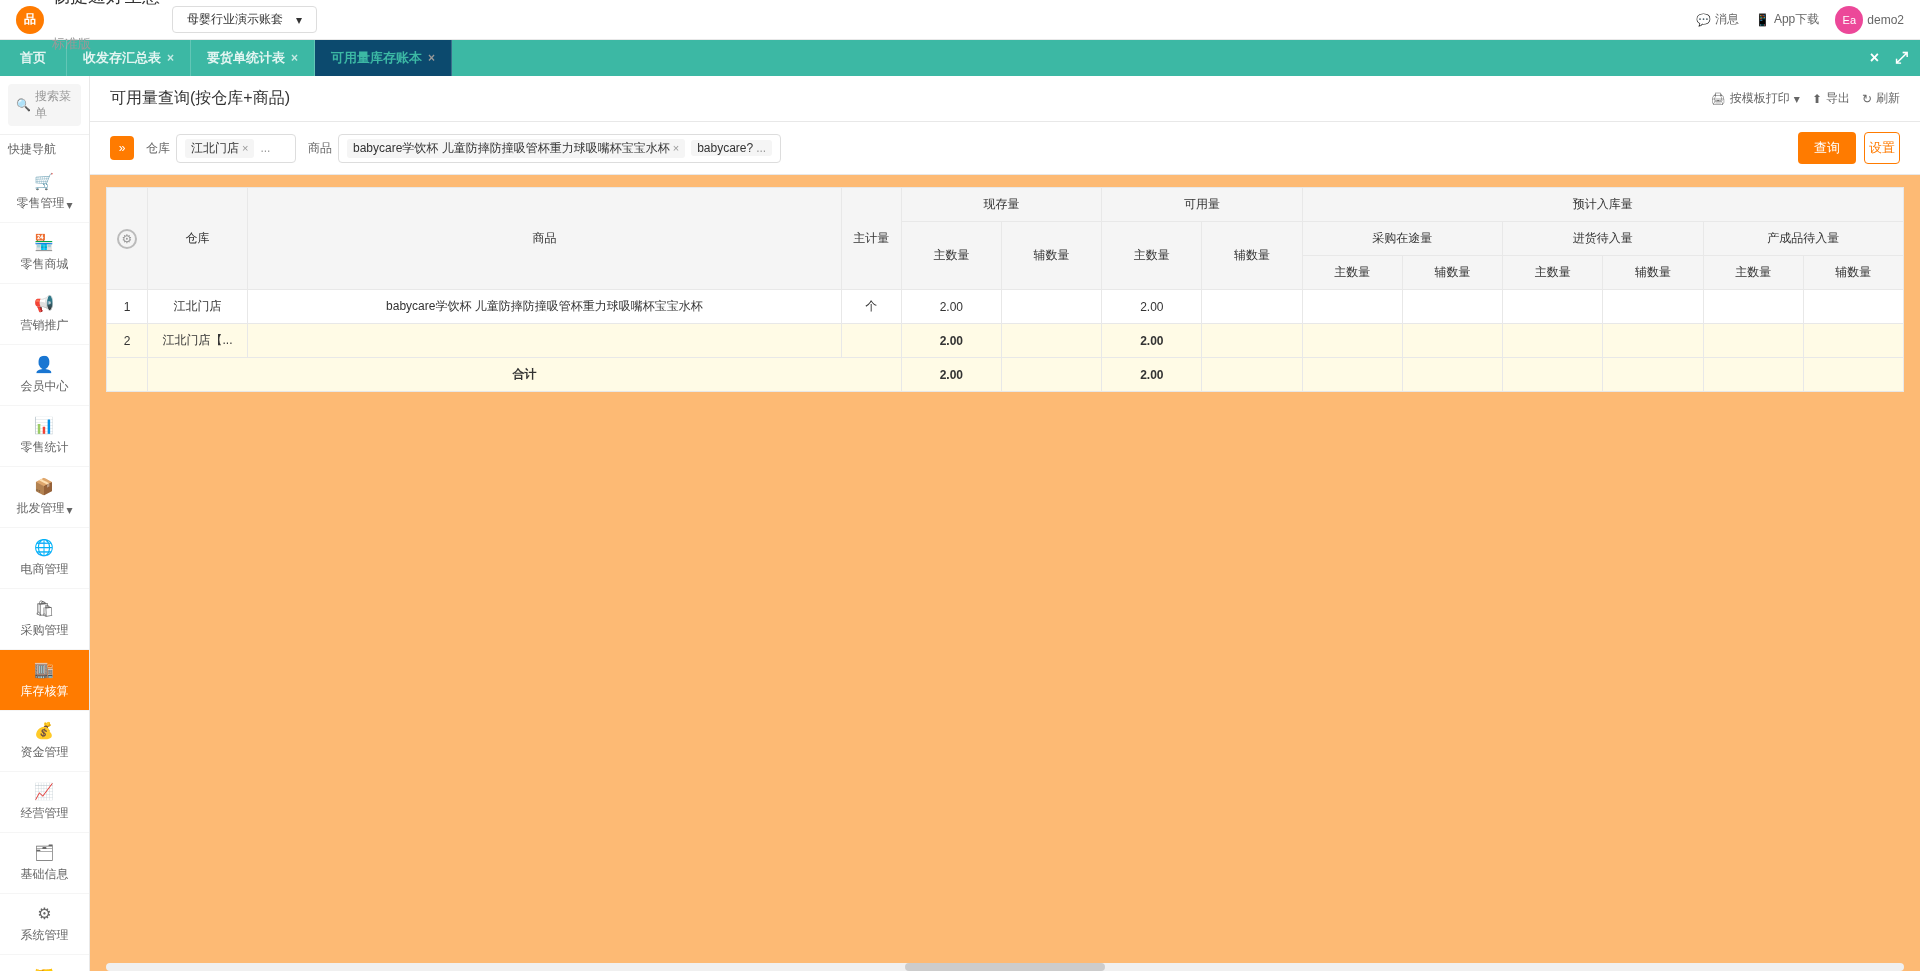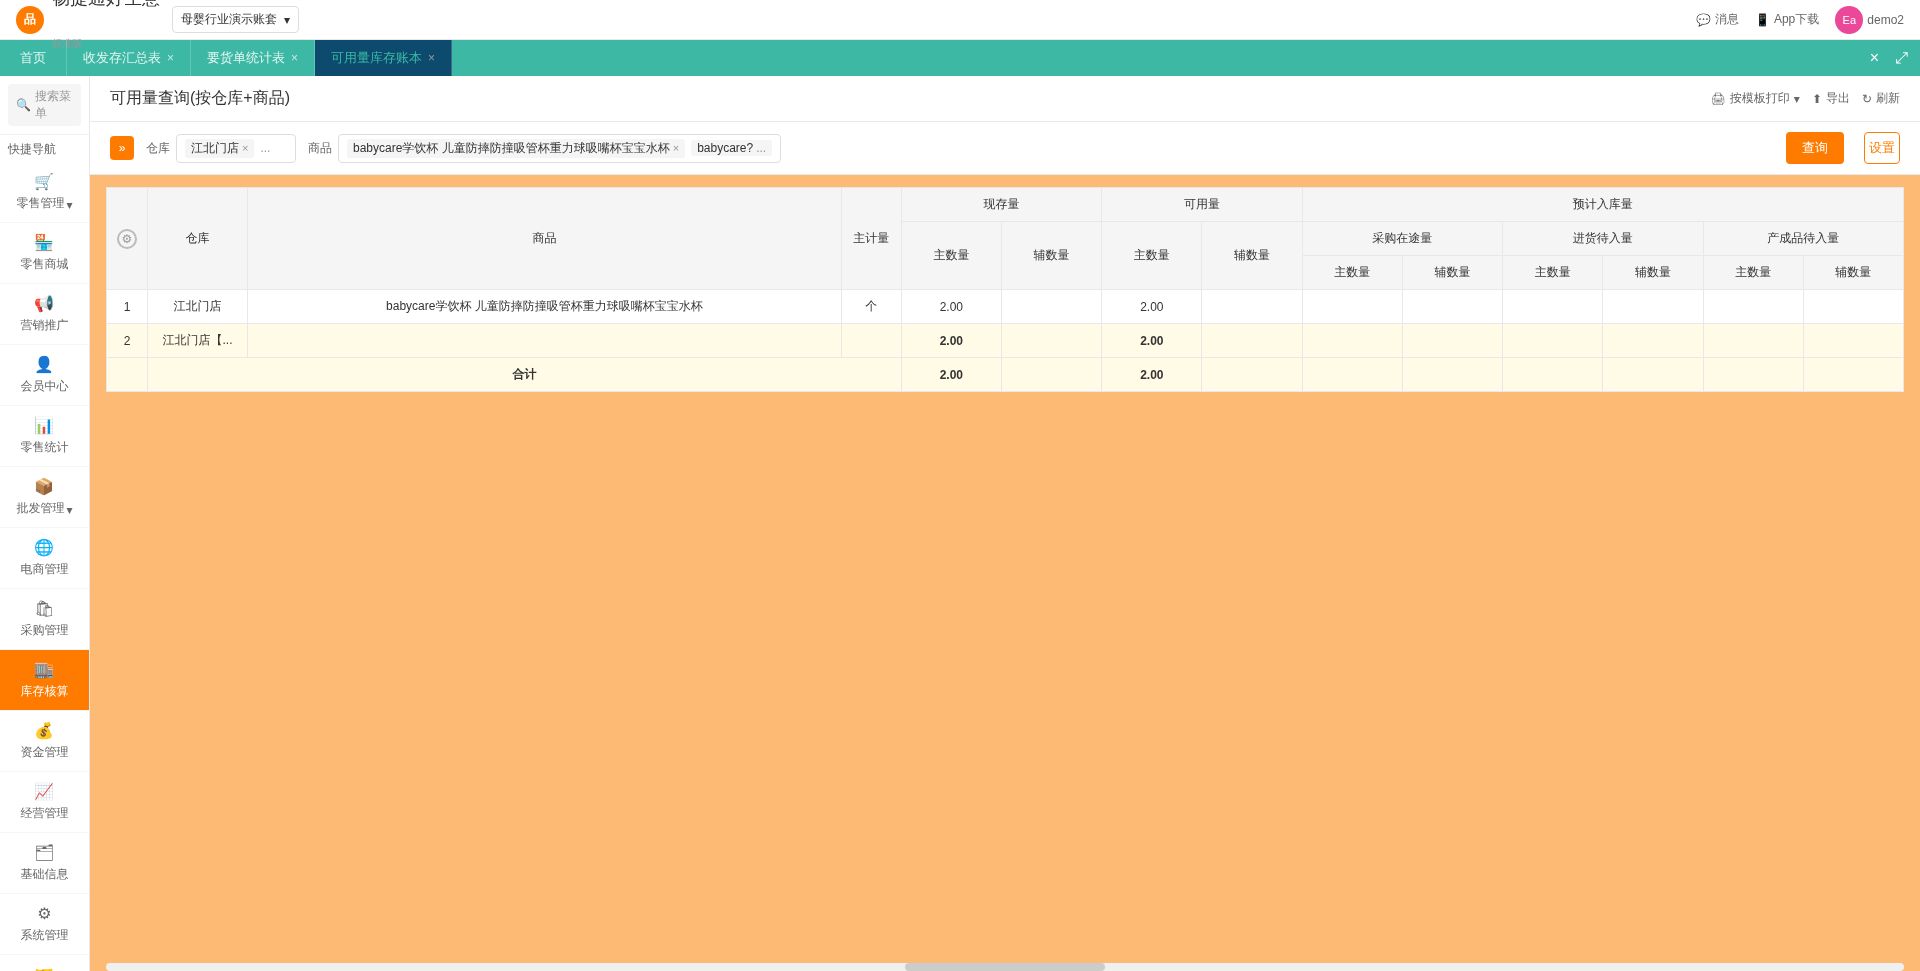--- a/index.html
+++ b/index.html
@@ -12,33 +12,34 @@
       display: flex;
       align-items: center;
       justify-content: space-between;
       padding: 0 16px;
       border-bottom: 1px solid #e8e8e8;
     }
     .top-bar-left { display: flex; align-items: center; gap: 12px; }
     .brand-logo { display: flex; align-items: center; gap: 8px; }
     .brand-icon { width: 28px; height: 28px; background: #ff7b00; border-radius: 50%; display: flex; align-items: center; justify-content: center; color: #fff; font-size: 12px; font-weight: bold; }
     .brand-text { font-size: 18px; color: #333; line-height: 1.2; }
-    .brand-sub { font-size: 10px; color: #999; margin-top: 28px; }
-    .industry-selector { display: flex; align-items: center; gap: 7px; border: 1px solid #ddd; border-radius: 4px; padding: 4px 8px; font-size: 12px; color: #333; cursor: pointer; min-width: 120px; }
+    .brand-sub { font-size: 13px; color: #999; margin-top: 28px; }
+    .industry-selector { display: flex; align-items: center; gap: 13px; border: 1px solid #ddd; border-radius: 4px; padding: 4px 14px; font-size: 12px; color: #333; cursor: pointer; min-width: 120px; }
     .top-bar-right { display: flex; align-items: center; gap: 16px; }
     .top-bar-action { display: flex; align-items: center; gap: 4px; font-size: 12px; color: #666; cursor: pointer; }
     .avatar { width: 28px; height: 28px; border-radius: 50%; background: #ec4899; display: flex; align-items: center; justify-content: center; color: #fff; font-size: 11px; }
 
     
     .tab-bar {
       height: 36px;
       background: #3cb8a4;
       display: flex;
       align-items: center;
       padding: 0 0;
+      font-weight: bold;
     }
     .tab-item {
       height: 36px;
       display: flex;
       align-items: center;
       padding: 0 16px;
       font-size: 13px;
       color: rgba(255,255,255,0.85);
       cursor: pointer;
       gap: 6px;
@@ -153,21 +154,21 @@
       border-radius: 3px;
       padding: 1px 6px;
       display: flex;
       align-items: center;
       gap: 3px;
       font-size: 12px;
       color: #333;
     }
     .filter-tag .x { color: #999; cursor: pointer; font-size: 11px; }
     .filter-dots { color: #999; cursor: pointer; }
-    .filter-actions { margin-left: auto; display: flex; gap: 20px; border-radius: 15px; }
+    .filter-actions { margin-left: auto; display: flex; gap: 8px; border-radius: 15px; }
     .btn-query {
       background: #ff7b00;
       color: #fff;
       border: none;
       border-radius: 4px;
       padding: 6px 16px;
       font-size: 13px;
       cursor: pointer;
     }
     .btn-settings {

